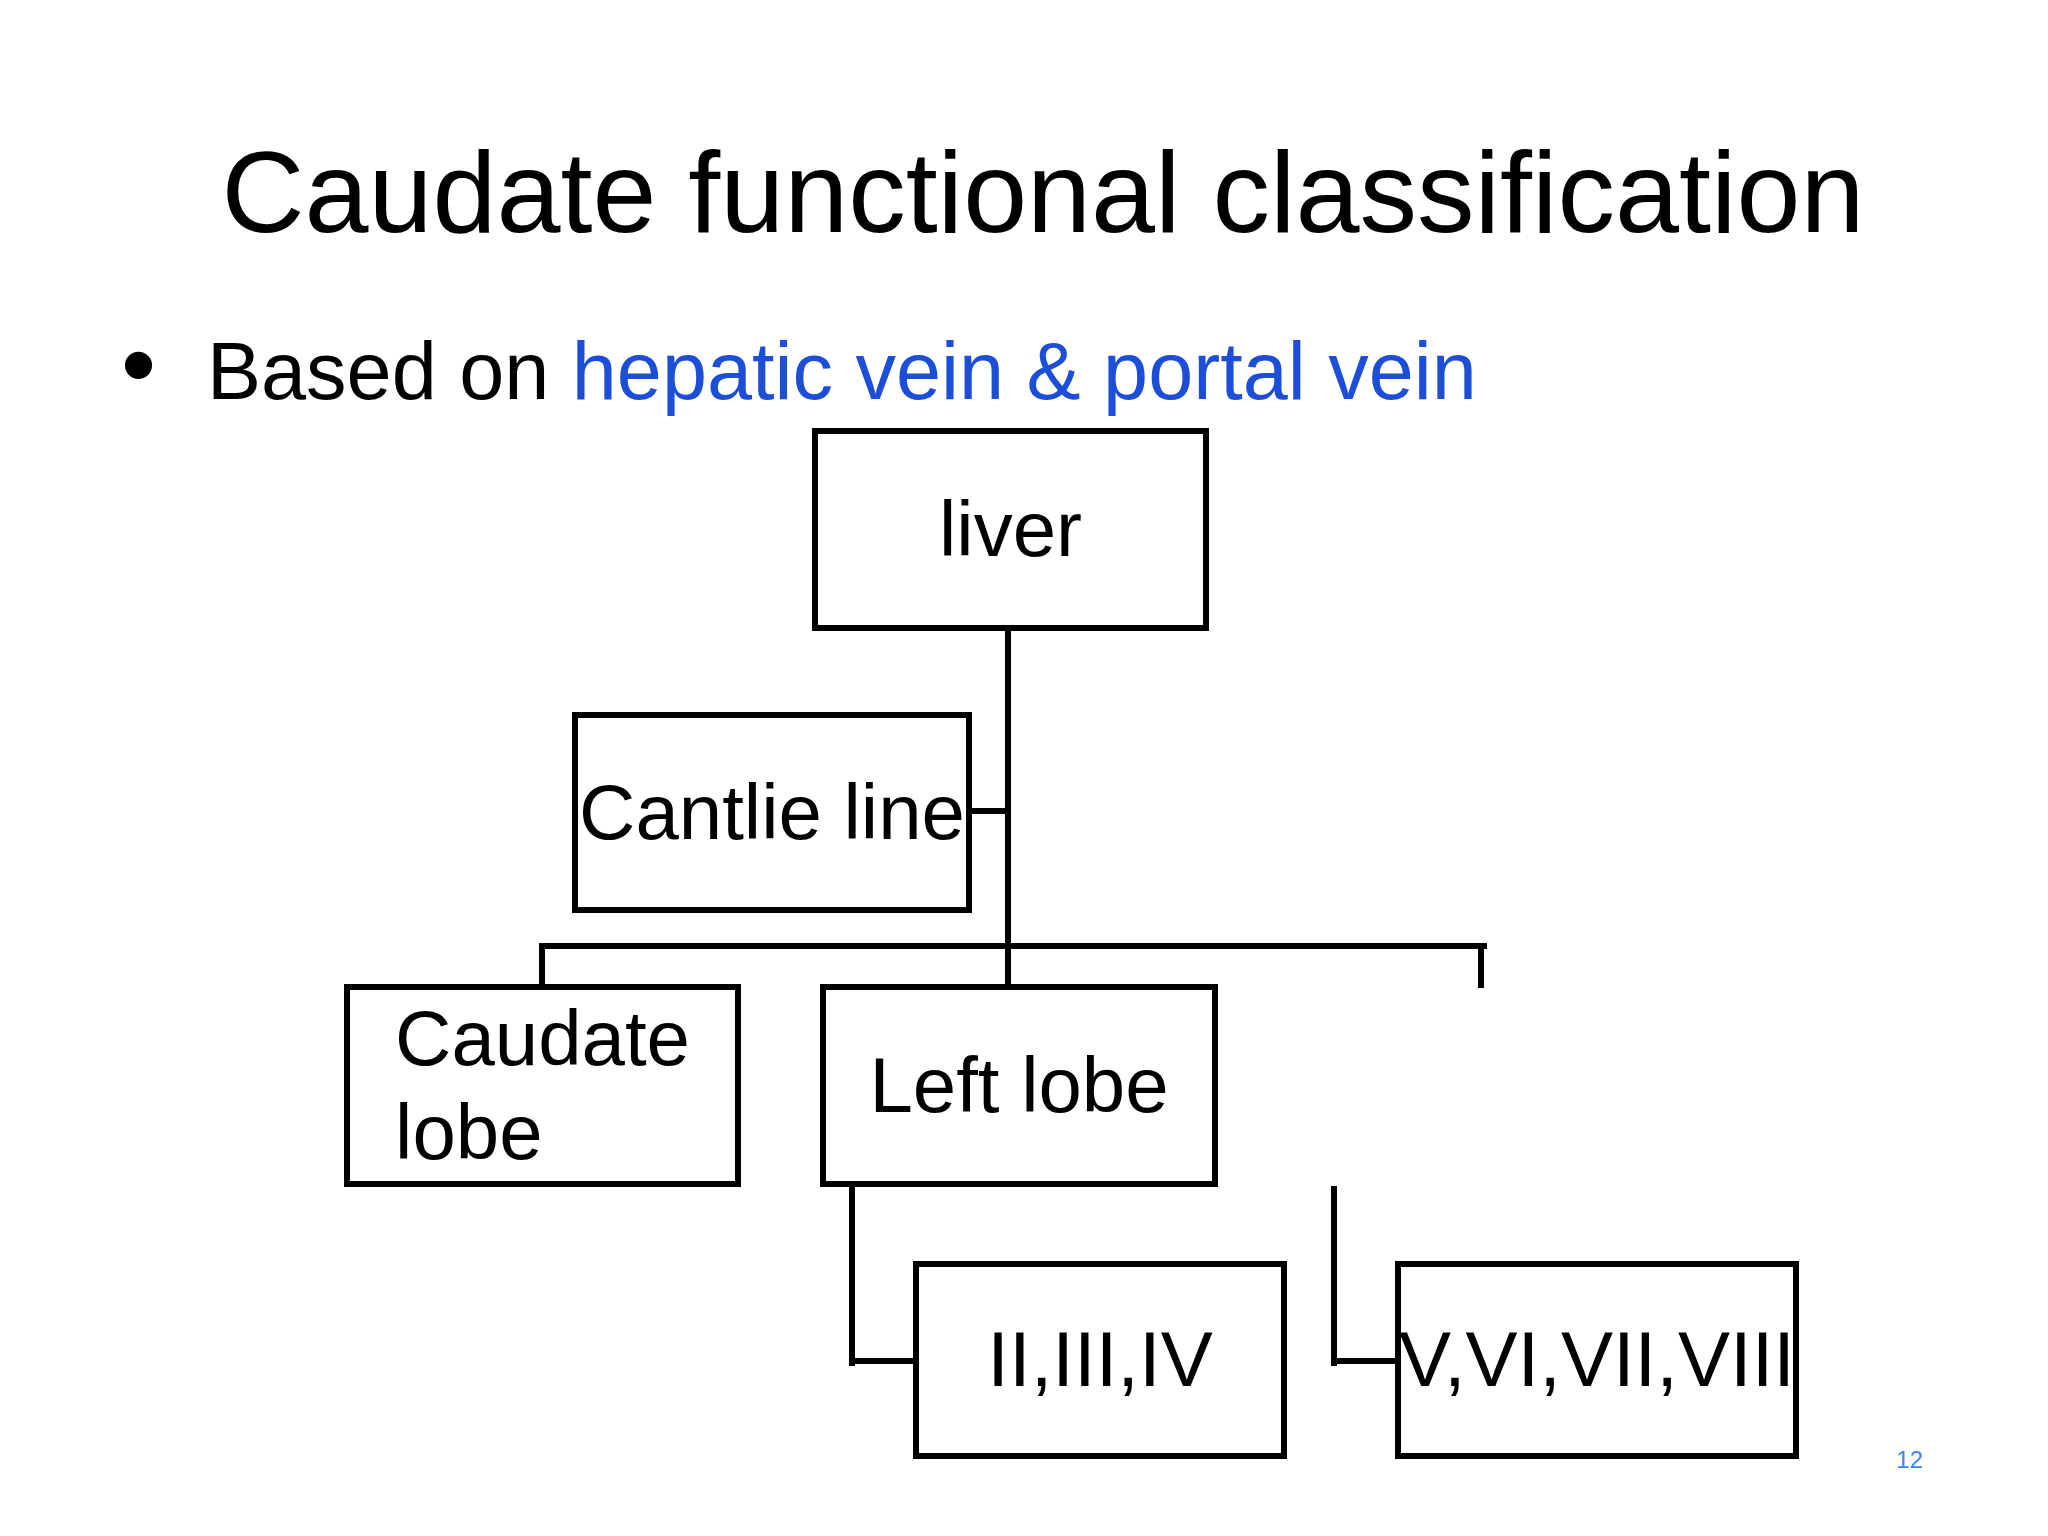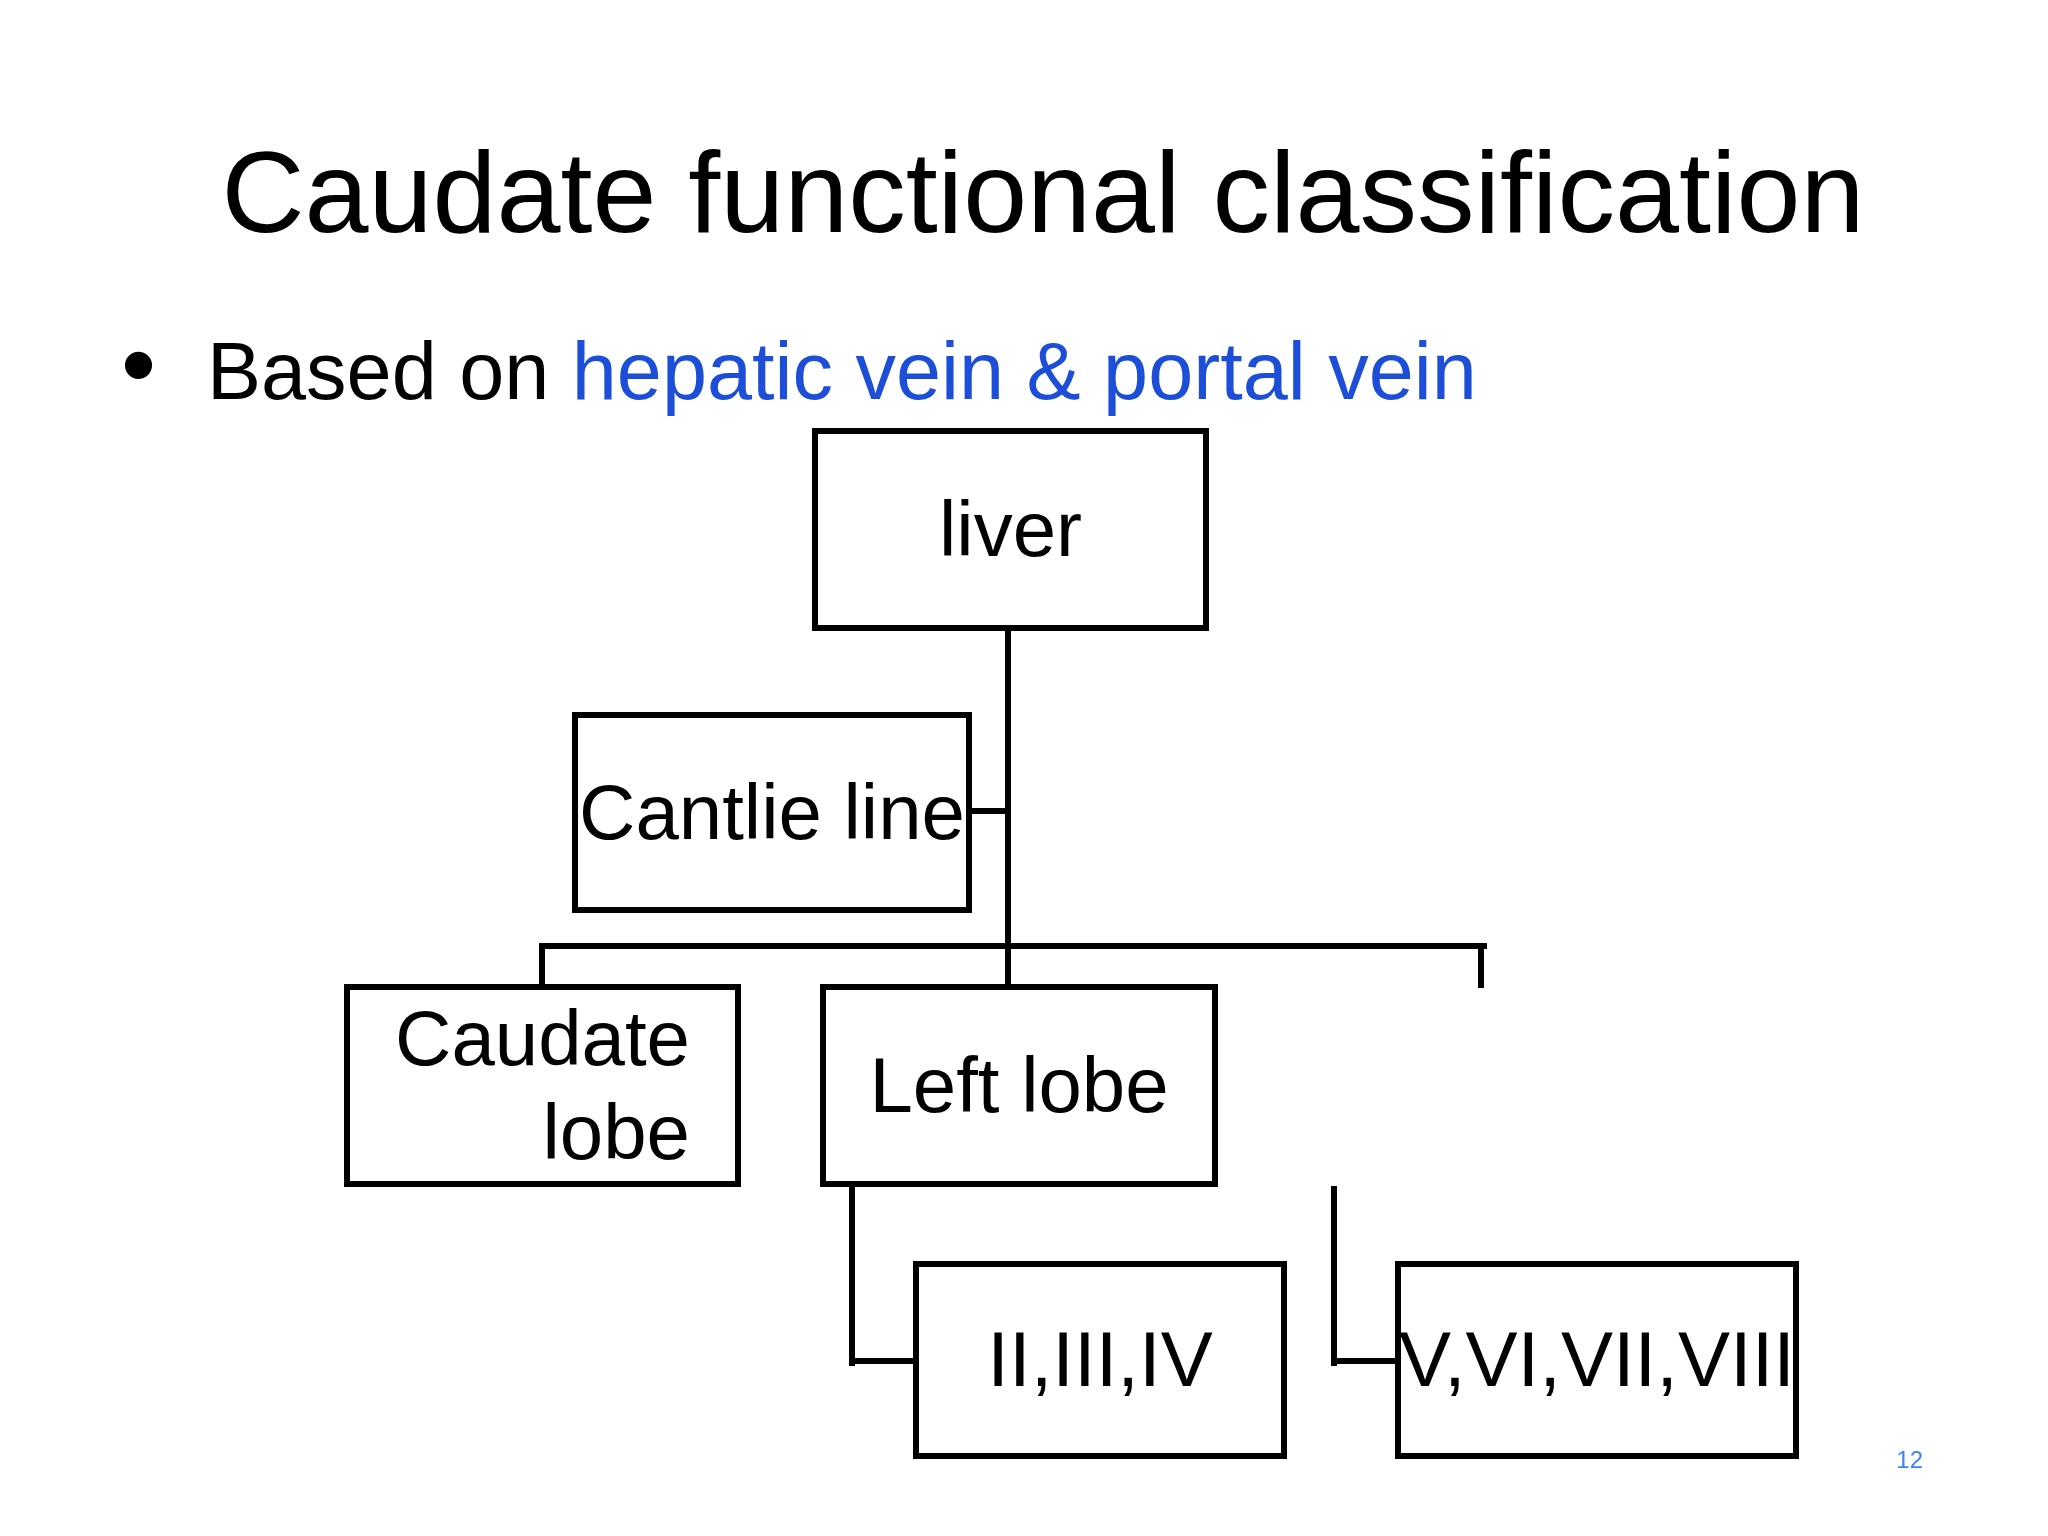--- a/index.html
+++ b/index.html
@@ -33,21 +33,21 @@
   }
   .red-text { color: #1d4ed8; }
 
   .node {
     position: absolute;
     box-sizing: border-box;
     border: 6px solid #000000;
     background: #ffffff;
     display: flex; align-items: center; justify-content: center;
     font-size: 78px; line-height: 1.2; color: #000000;
-    text-align: right; white-space: nowrap;
+    text-align: left; white-space: nowrap;
     z-index: 2;
   }
   .node-liver        { left: 812px;  top: 428px;  width: 397px; height: 203px; }
   .node-cantlie      { left: 572px;  top: 712px;  width: 400px; height: 201px; }
   .node-caudate      { left: 344px;  top: 984px;  width: 397px; height: 203px; }
   .node-left-lobe    { left: 820px;  top: 984px;  width: 398px; height: 203px; }
   .node-right-lobe   { left: 1287px; top: 984px;  width: 397px; height: 203px; }
   .node-seg-left     { left: 913px;  top: 1261px; width: 374px; height: 198px; }
   .node-seg-right    { left: 1395px; top: 1261px; width: 404px; height: 198px; }
 

